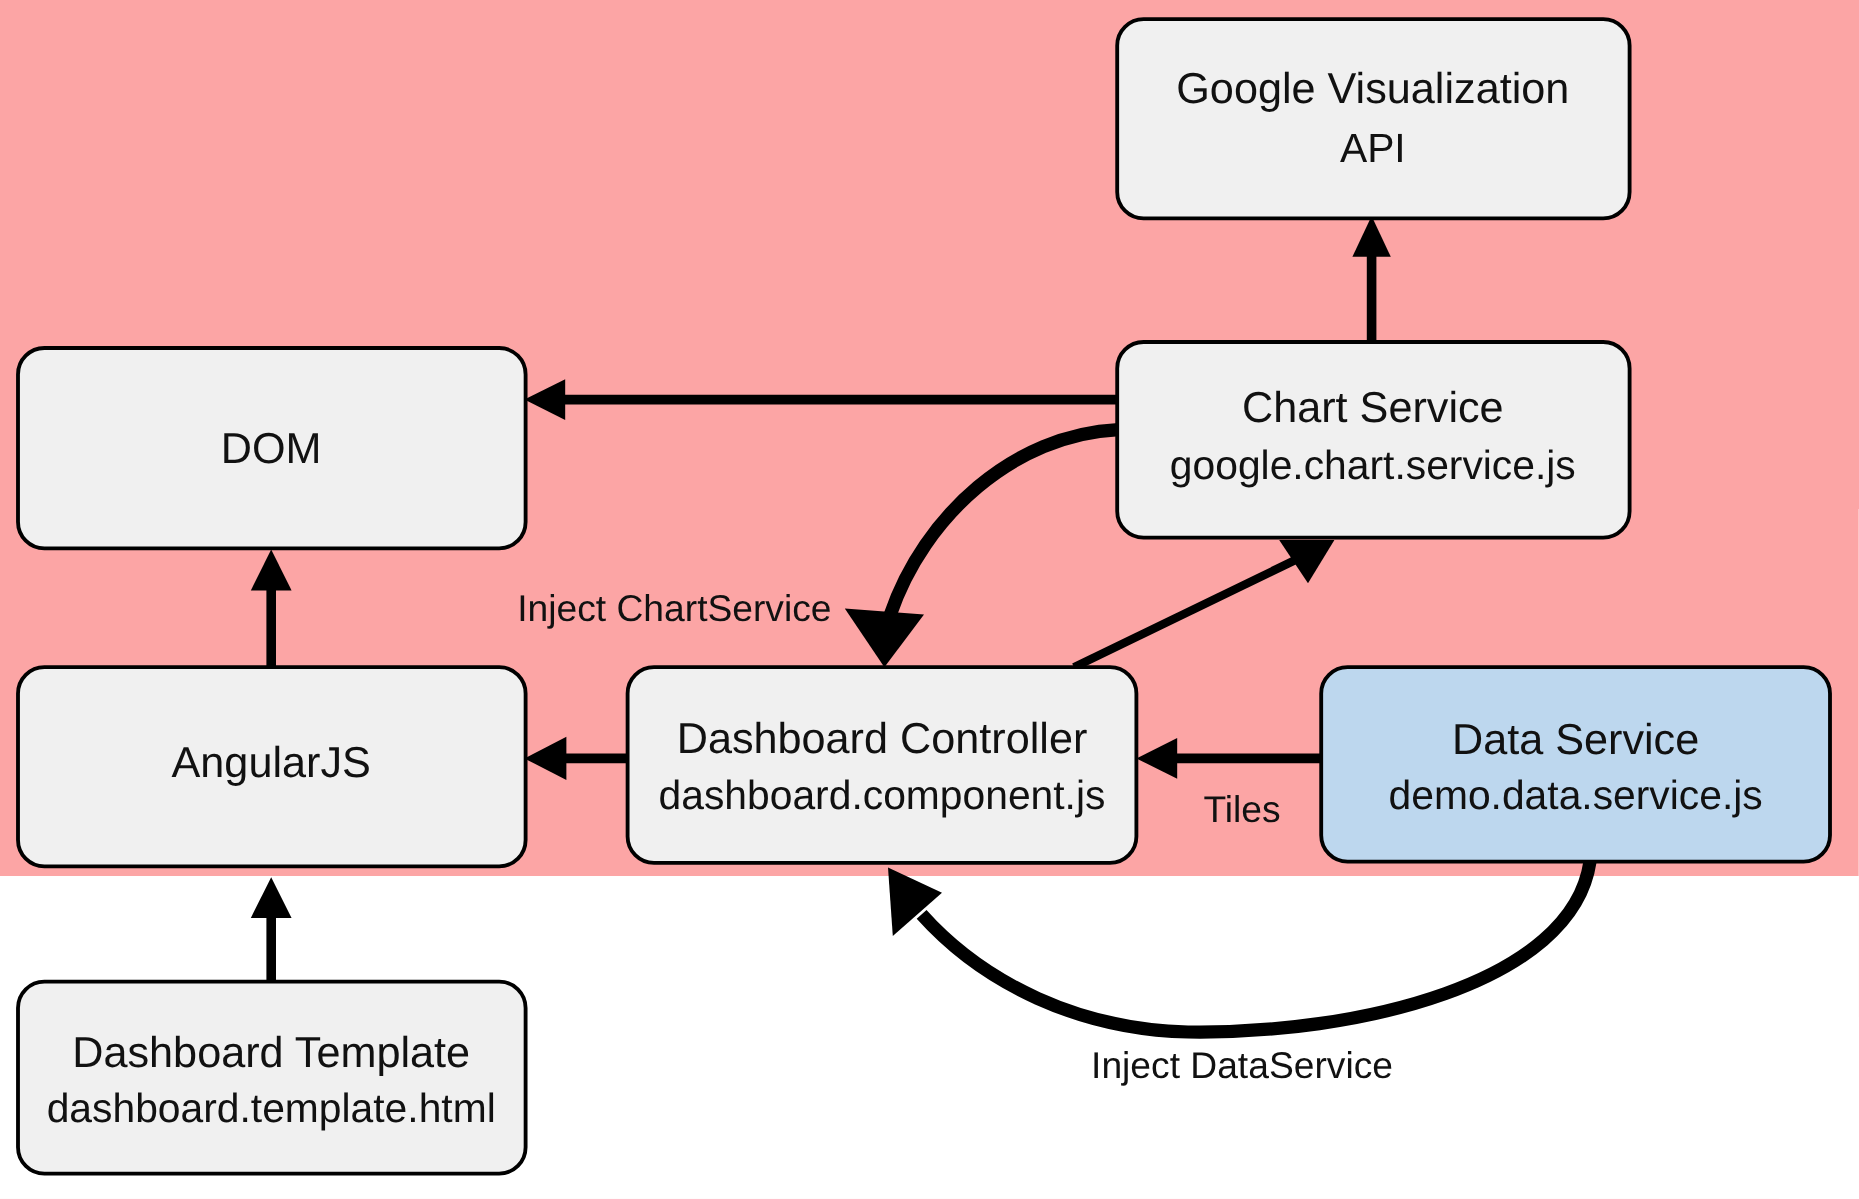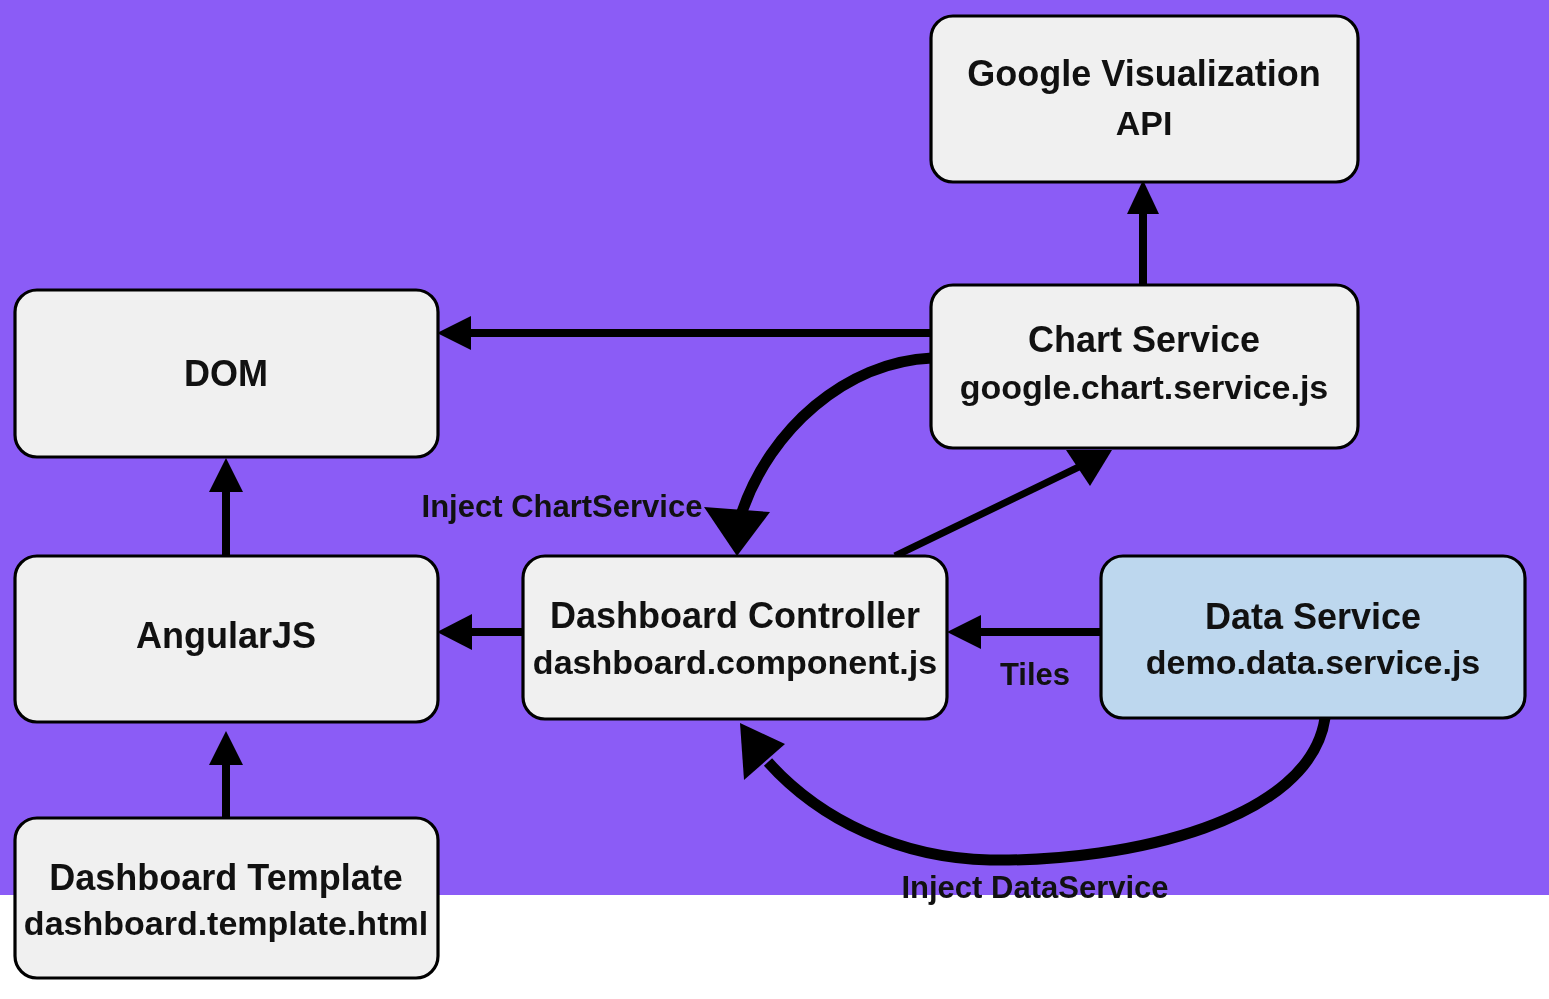--- a/index.html
+++ b/index.html
@@ -9,23 +9,22 @@
   }
   body {
     width: 1549px;
     height: 999px;
     font-family: "Liberation Sans", sans-serif;
     overflow: hidden;
   }
   #diagram-root {
     position: relative;
     width: 1549px;
-    height: 895px;
-    background: #8b5cf6;
-    font-weight: bold;
+    height: 730px;
+    background: #fca5a5;
   }
   svg.diagram-canvas {
     position: absolute;
     top: 0;
     left: 0;
     width: 1549px;
     height: 999px;
     display: block;
   }
   .node-rect {

